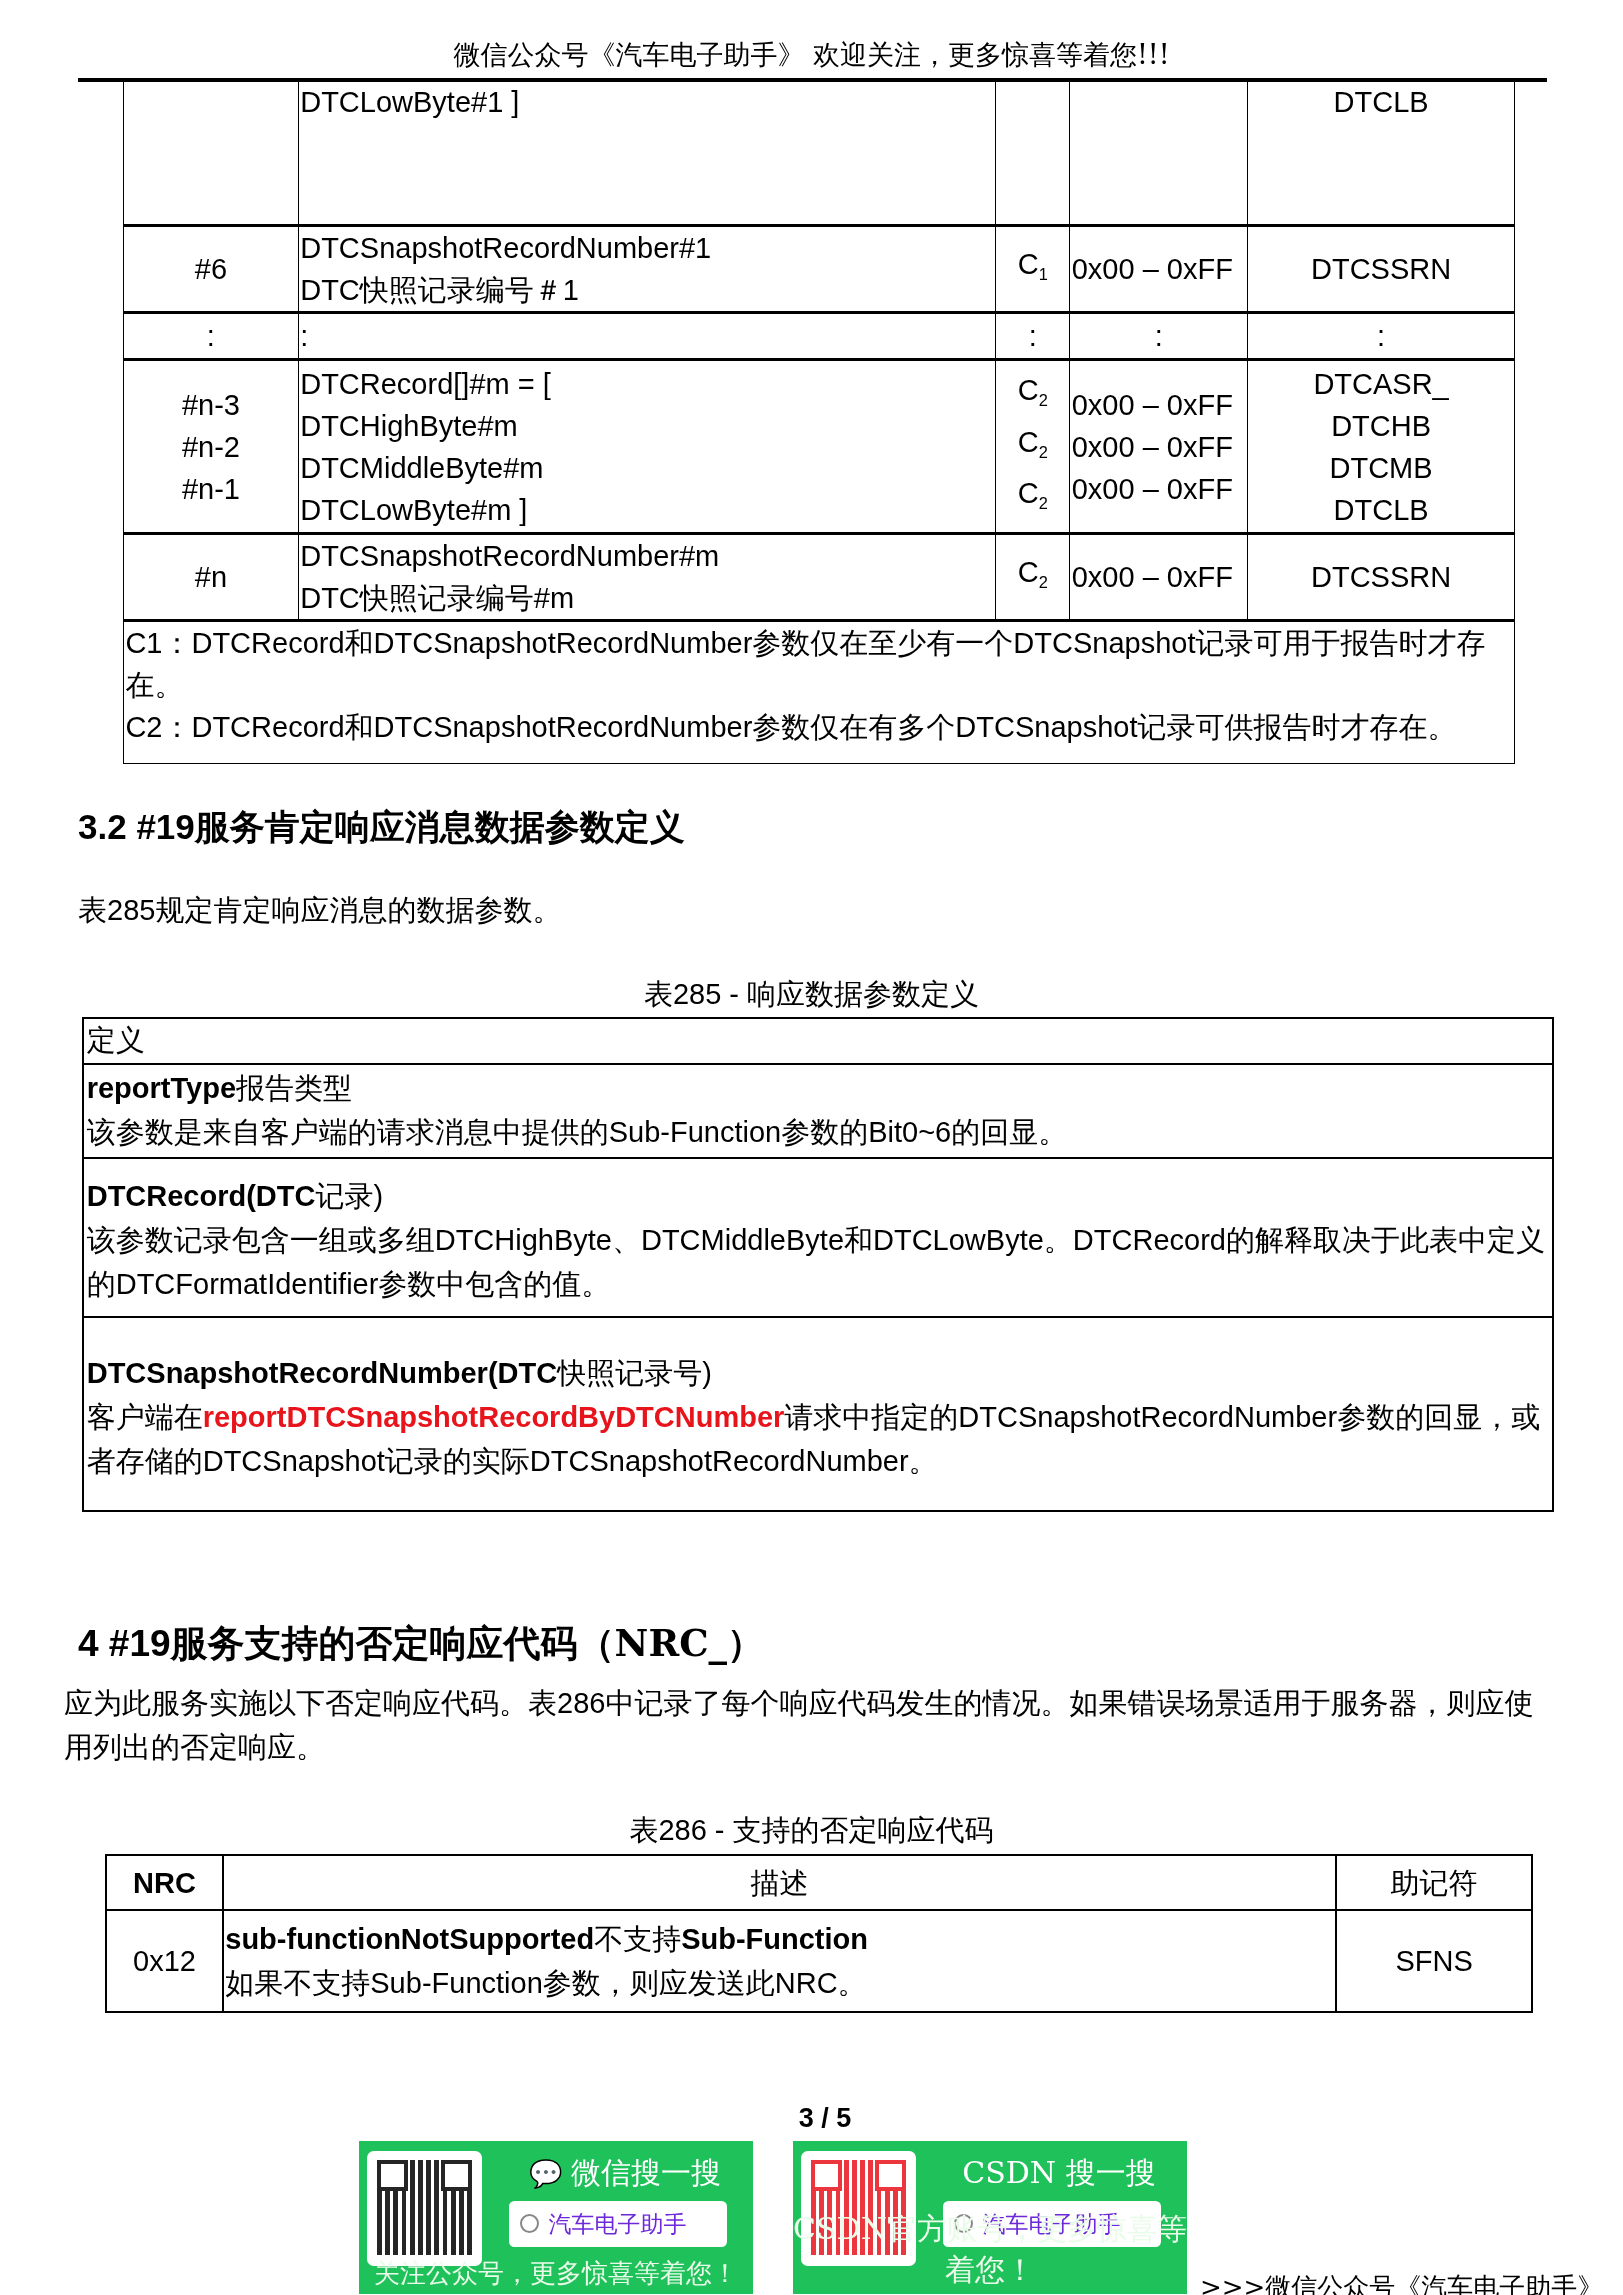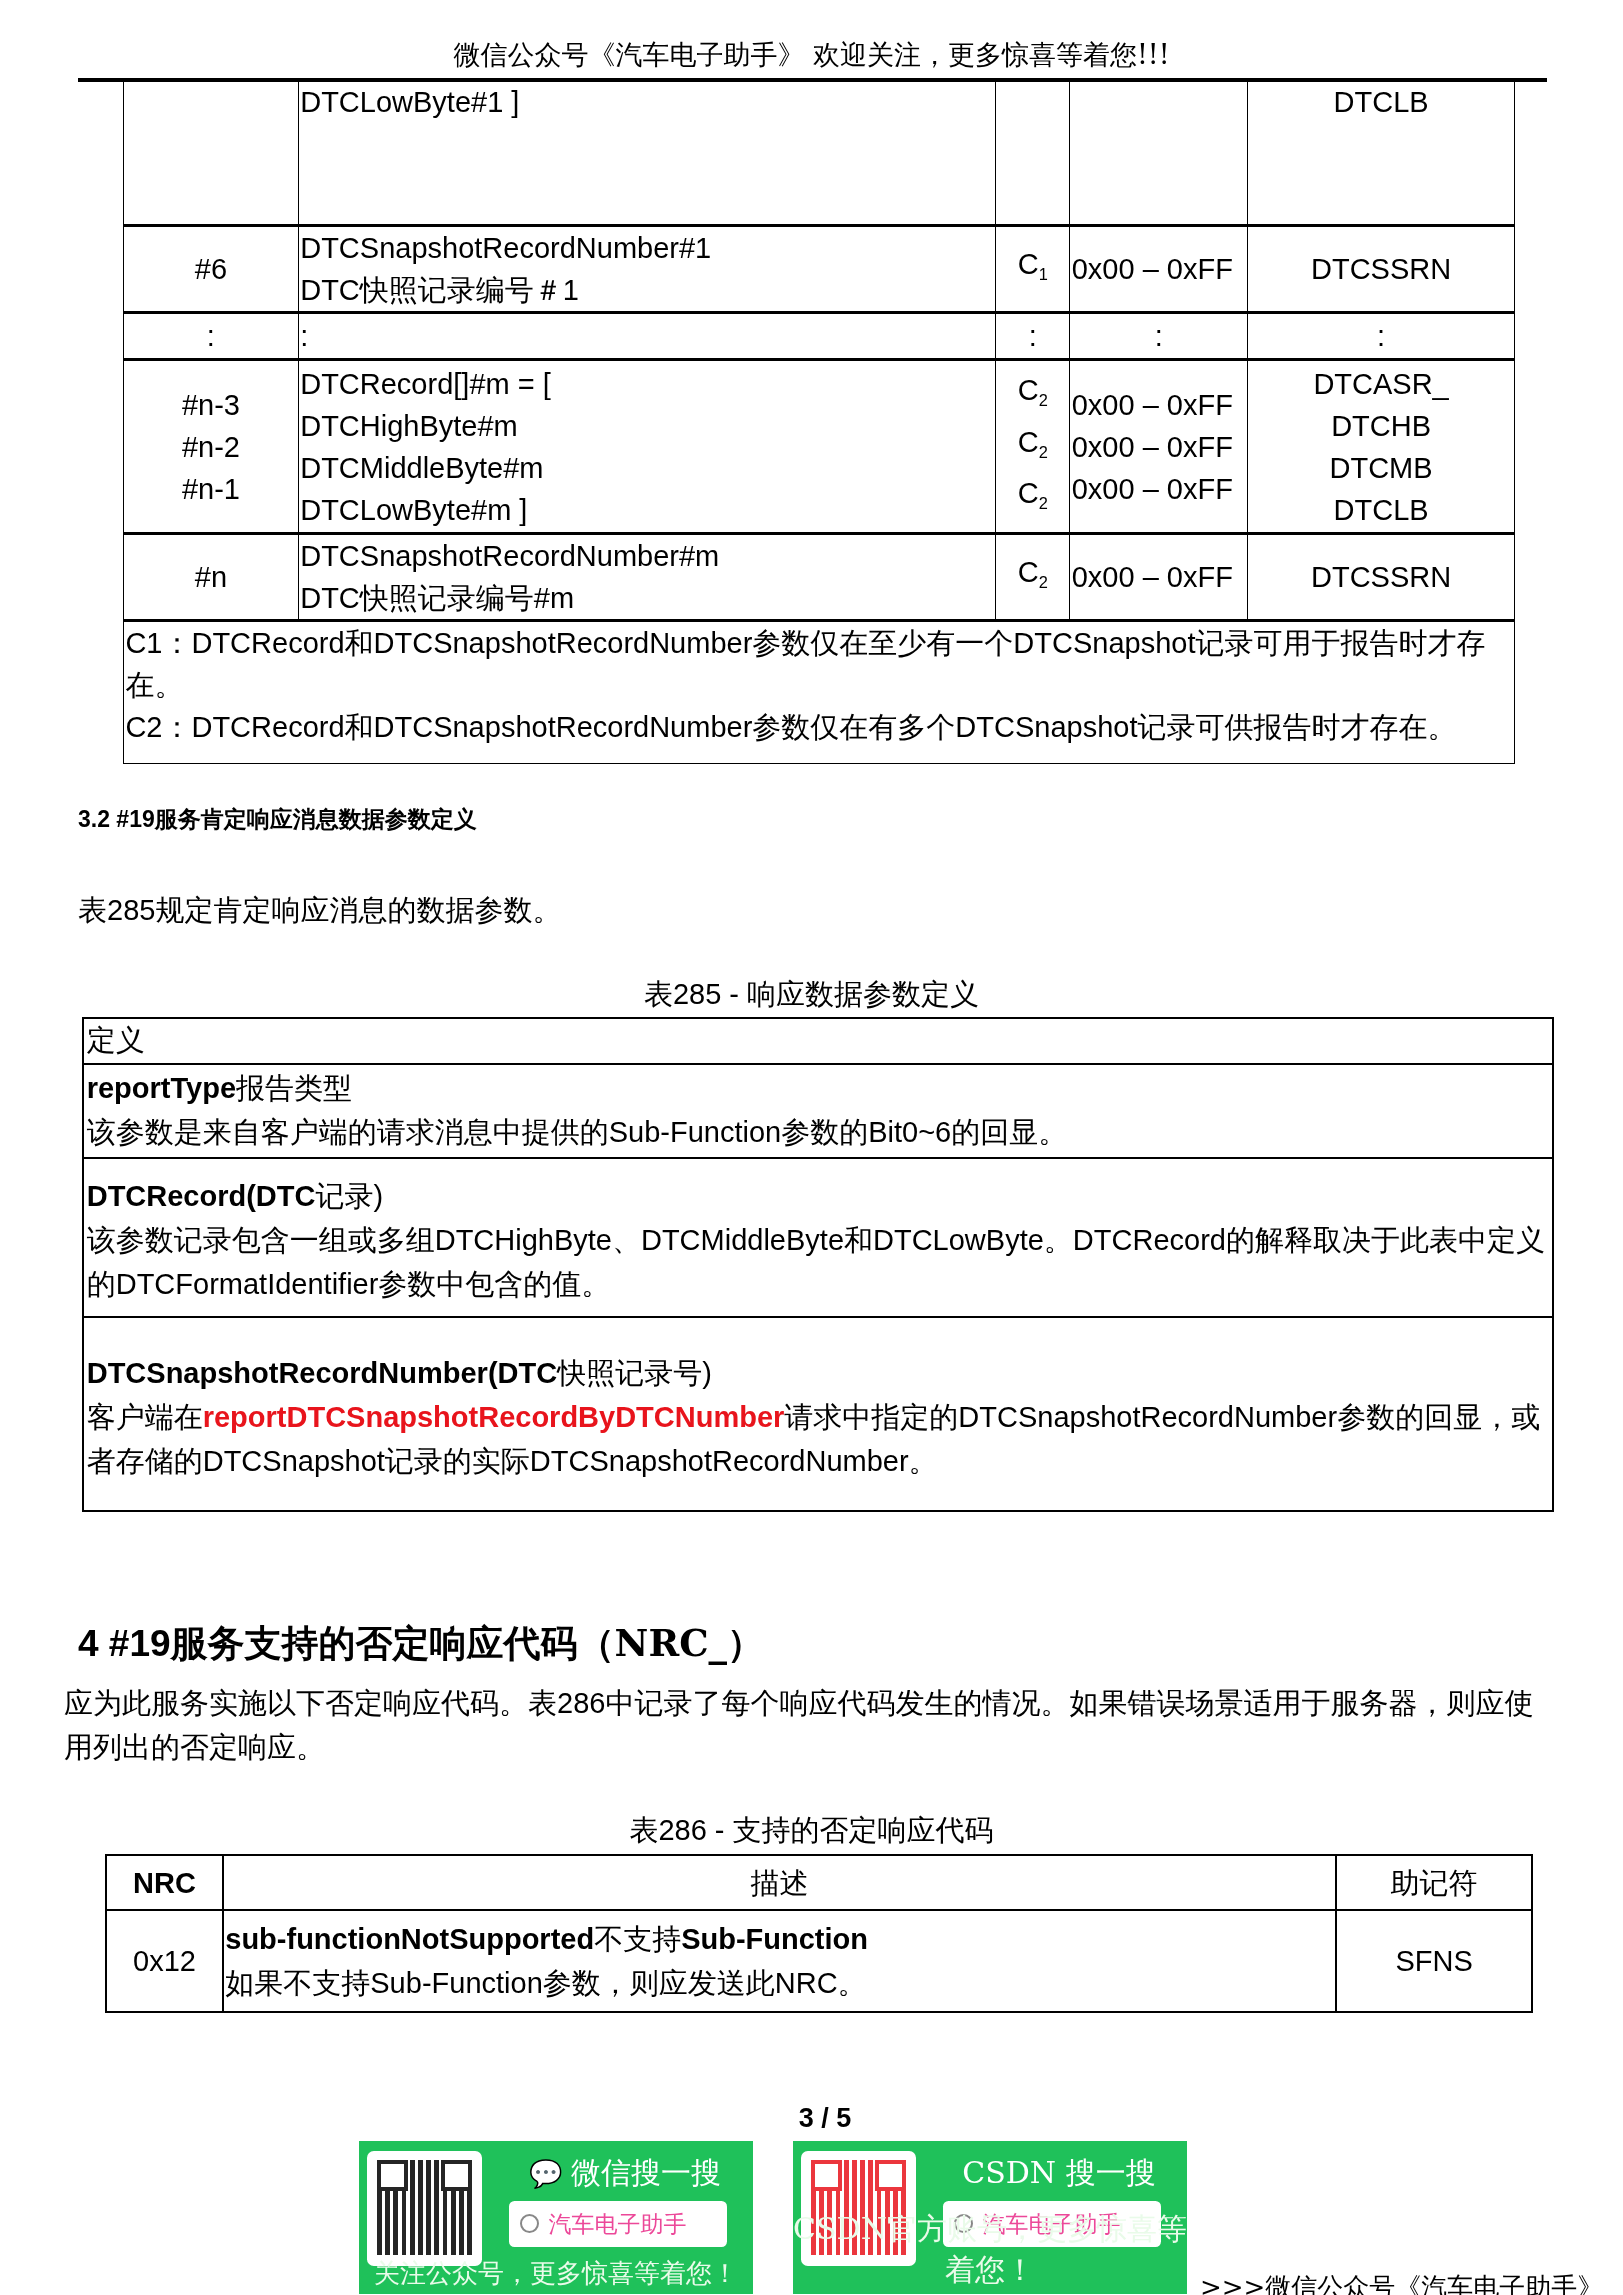--- a/index.html
+++ b/index.html
@@ -8,42 +8,42 @@
   .abs{position:absolute;}
   .serif{font-family:"DejaVu Serif","Liberation Serif",serif;}
   .hdr{left:0;width:1623px;top:37px;text-align:center;font-size:27px;}
   .hdr-rule{left:78px;top:78px;width:1469px;height:4.1px;background:#000;}
   table{border-collapse:collapse;position:absolute;padding-left:13px;}
   td{border:2px solid #000;vertical-align:middle;padding:0 1.4px;font-size:29px;line-height:42px;}
   .t1 td{border-width:1.4px;}
   .t1 tr.thick td{border-top:3.4px solid #000;}
   .center{text-align:center;}
   .sub{font-size:16.4px;vertical-align:-5.5px;}
-  .h32{left:78px;top:804px;font-size:23px;font-weight:bold;}
+  .h32{left:78px;top:804px;font-size:35px;font-weight:bold;}
   .p{font-size:29px;line-height:44px;}
   .cap{left:0;width:1623px;text-align:center;font-size:29px;}
   .t2 td{padding:1.4px 2.7px;font-size:29px;line-height:44px;vertical-align:top;}
   .b{font-weight:bold;}
   .red{color:#e8141c;font-weight:bold;}
   .h4{left:78px;top:1619px;font-size:37px;font-weight:bold;}
   .t3 td{font-size:29px;line-height:44px;}
   .page{left:784px;top:2103px;font-size:27px;font-weight:bold;width:82px;text-align:center;}
   .banner{background:#1fc15a;width:394px;height:153px;top:2141px;}
   .qrbox{position:absolute;left:8.2px;top:9.5px;width:115px;height:115px;background:#fff;border-radius:6.8px;}
   .qr{position:absolute;left:9.5px;top:9.5px;width:95px;height:95px;
       background:
        repeating-linear-gradient(90deg,#000 0 4.8px,#fff 4.8px 8.2px),
        #000;opacity:.85;}
   .qr.red{background:repeating-linear-gradient(90deg,#e8141c 0 4.8px,#fff 4.8px 8.2px);}
   .qr::before,.qr::after{content:"";position:absolute;width:23px;height:23px;border:4.8px solid currentColor;background:#fff;}
   .qr::before{left:0;top:0;}
   .qr::after{right:0;top:0;}
   .btitle{position:absolute;left:150px;top:12.3px;color:#fff;font-size:30px;width:232px;text-align:center;}
   .search{position:absolute;left:150px;top:60px;width:218px;height:46px;background:#fff;border-radius:5.5px;
-          font-size:23px;line-height:46px;color:#ec4899;}
+          font-size:23px;line-height:46px;color:#6d28d9;}
   .search .mag{display:inline-block;width:15px;height:15px;border:2px solid #888;border-radius:50%;margin:0 9.5px 0 11px;position:relative;top:1.4px;}
   .bfoot{position:absolute;left:0;width:394px;bottom:2.7px;text-align:center;color:#e9fbe9;font-size:26px;}
   .foot{left:1200px;top:2270px;font-size:26px;}
 </style>
 </head>
 <body>
 
 <div class="abs hdr serif">微信公众号《汽车电子助手》     欢迎关注，更多惊喜等着您!!!</div>
 <div class="abs hdr-rule"></div>
 

